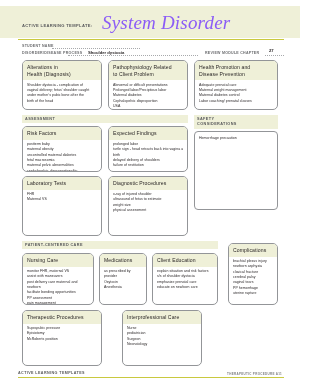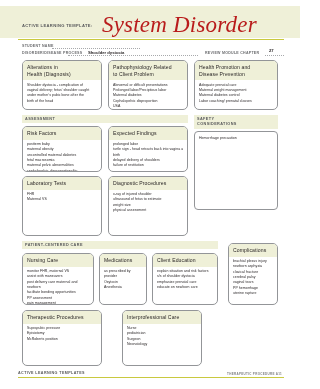--- a/index.html
+++ b/index.html
@@ -21,21 +21,21 @@
     background: #c9c93f;
   }
   .tpl-label {
     position: absolute; left: 22px; top: 23px;
     font-size: 4.1px; letter-spacing: 0.35px; color: #58595b;
     font-weight: 700; text-transform: uppercase;
   }
   .tpl-title {
     position: absolute; left: 102px; top: 12px;
     font-family: "Liberation Serif", serif;
-    font-style: italic; font-size: 23px; color: #b91c1c; letter-spacing: 0.2px;
+    font-style: italic; font-size: 19px; color: #8b5cf6; letter-spacing: 0.2px;
   }
 
   
   .field-row { position: absolute; font-size: 3.6px; color: #6d6e71; letter-spacing: 0.25px; font-weight:700; text-transform: uppercase; }
   .fl-line { position: absolute; border-bottom: 0.5px dotted #a7a9ac; height: 1px; }
   .field-val {
     position: absolute; font-size: 4.2px; color: #231f20; font-weight: 700;
     font-family: "Liberation Sans", sans-serif;
   }
 

